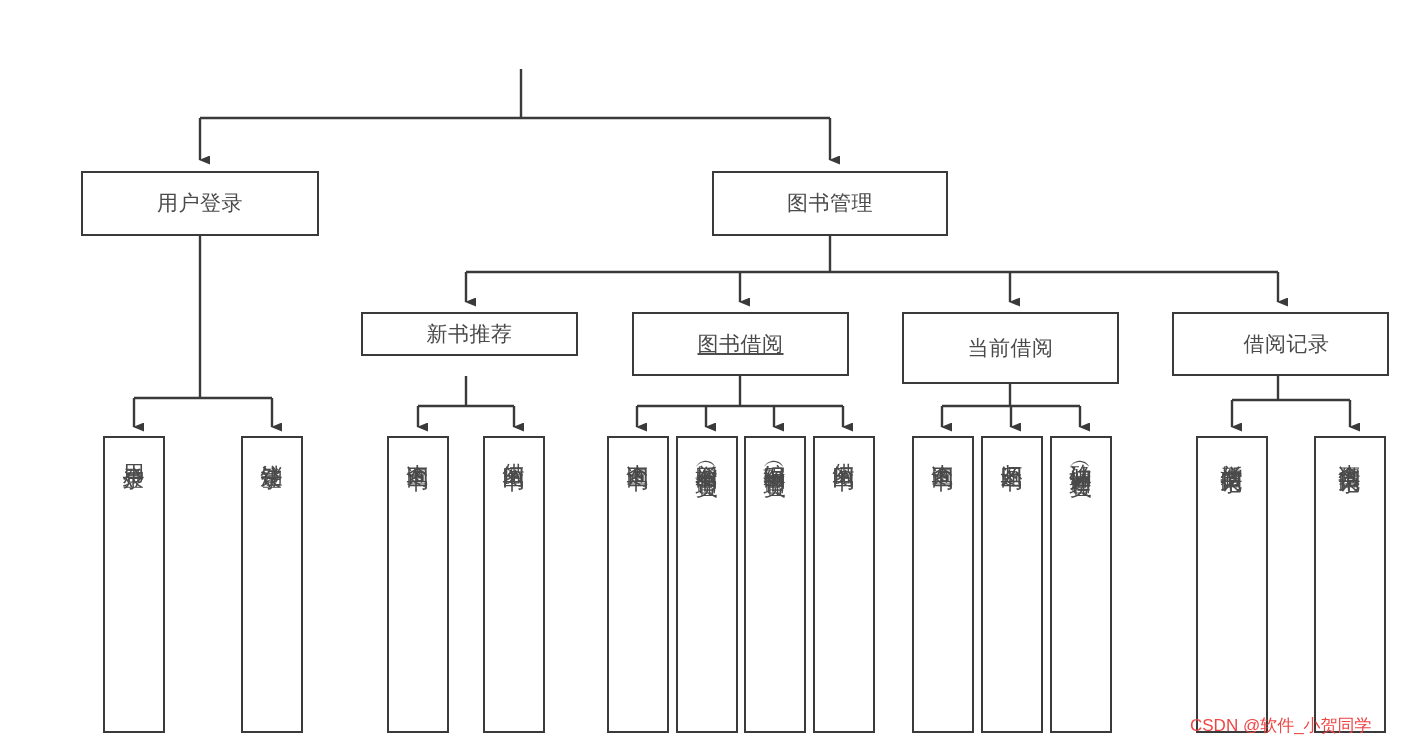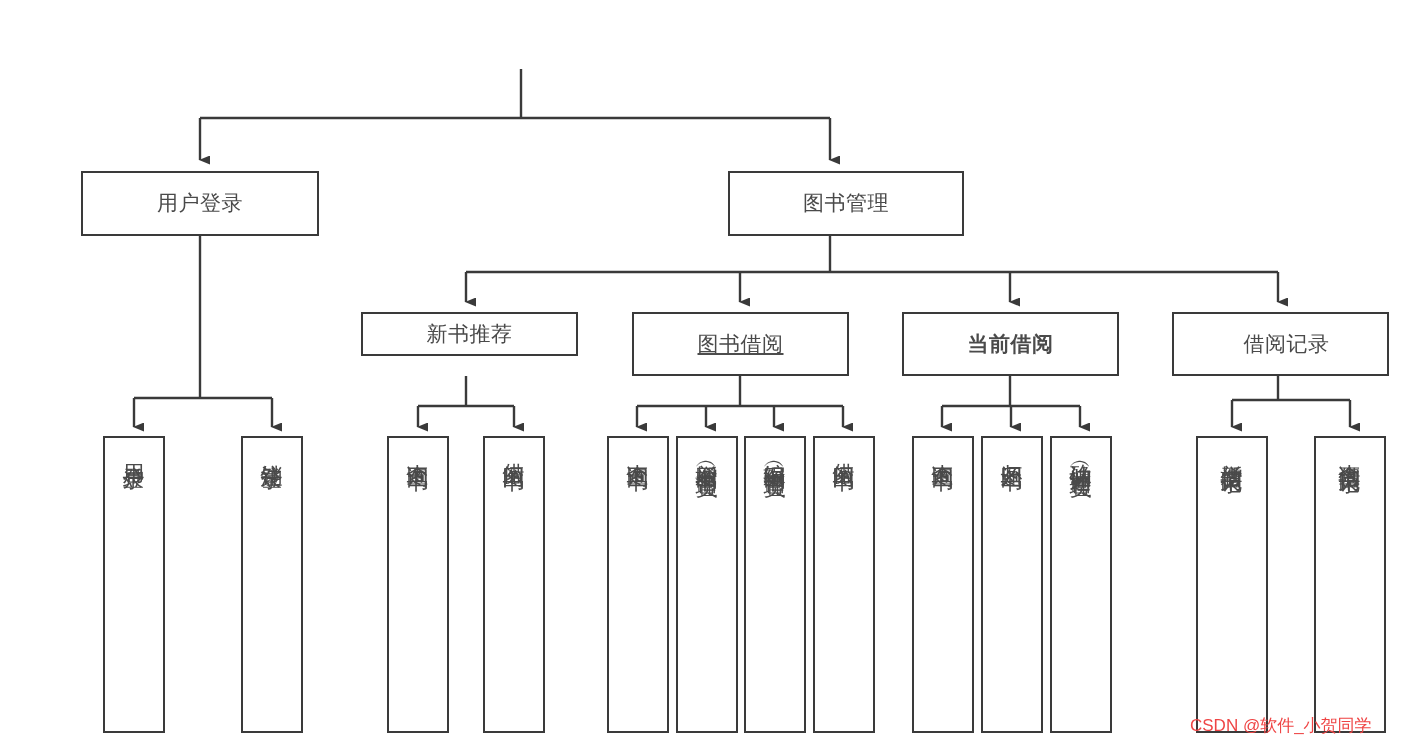--- a/index.html
+++ b/index.html
@@ -121,31 +121,31 @@
       <path d="M1232,400 L1350,400"></path>
       <path d="M1232,400 L1232,427" marker-end="url(#arrow)"></path>
       <path d="M1350,400 L1350,427" marker-end="url(#arrow)"></path>
     </g>
   </svg>
 
 
   <div class="node horiz" style="left:81px; top:171px; width:238px; height:65px;">
     <span class="label">用户登录</span>
   </div>
-  <div class="node horiz" style="left:728px; top:171px; width:236px; height:65px;">
+  <div class="node horiz" style="left:712px; top:171px; width:236px; height:65px;">
     <span class="label">图书管理</span>
   </div>
 
   <div class="node horiz" style="left:361px; top:312px; width:217px; height:44px;">
     <span class="label">新书推荐</span>
   </div>
   <div class="node horiz" style="left:632px; top:312px; width:217px; height:64px;text-decoration:underline;">
     <span class="label">图书借阅</span>
   </div>
-  <div class="node horiz" style="left:902px; top:312px; width:217px; height:64px;font-weight:bold;">
+  <div class="node horiz" style="left:902px; top:312px; width:217px; height:72px;">
     <span class="label">当前借阅</span>
   </div>
   <div class="node horiz" style="left:1172px; top:312px; width:217px; height:64px;padding-left:12px;">
     <span class="label">借阅记录</span>
   </div>
 
   <div class="node vert" style="left:103px; top:436px; width:62px; height:297px;">
     <span class="label">用户登录</span>
   </div>
   <div class="node vert" style="left:241px; top:436px; width:62px; height:297px;">

